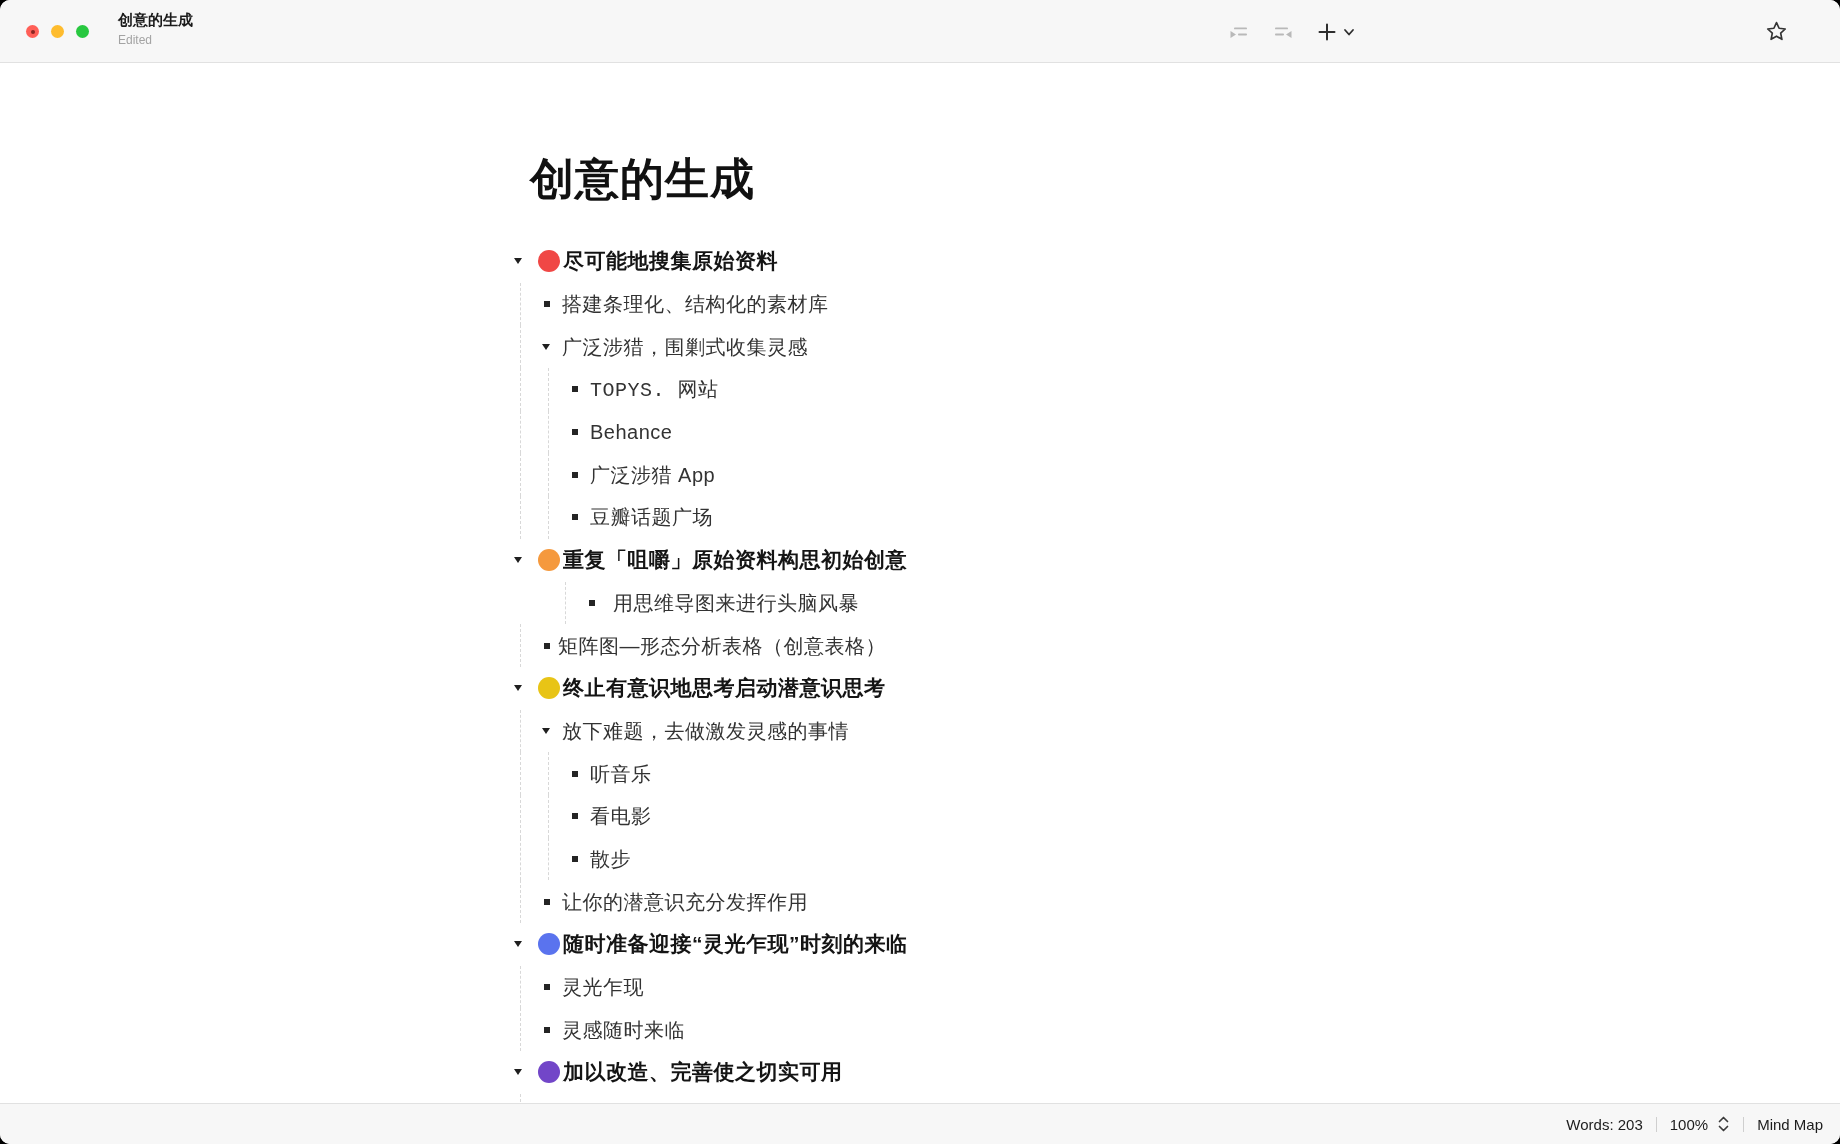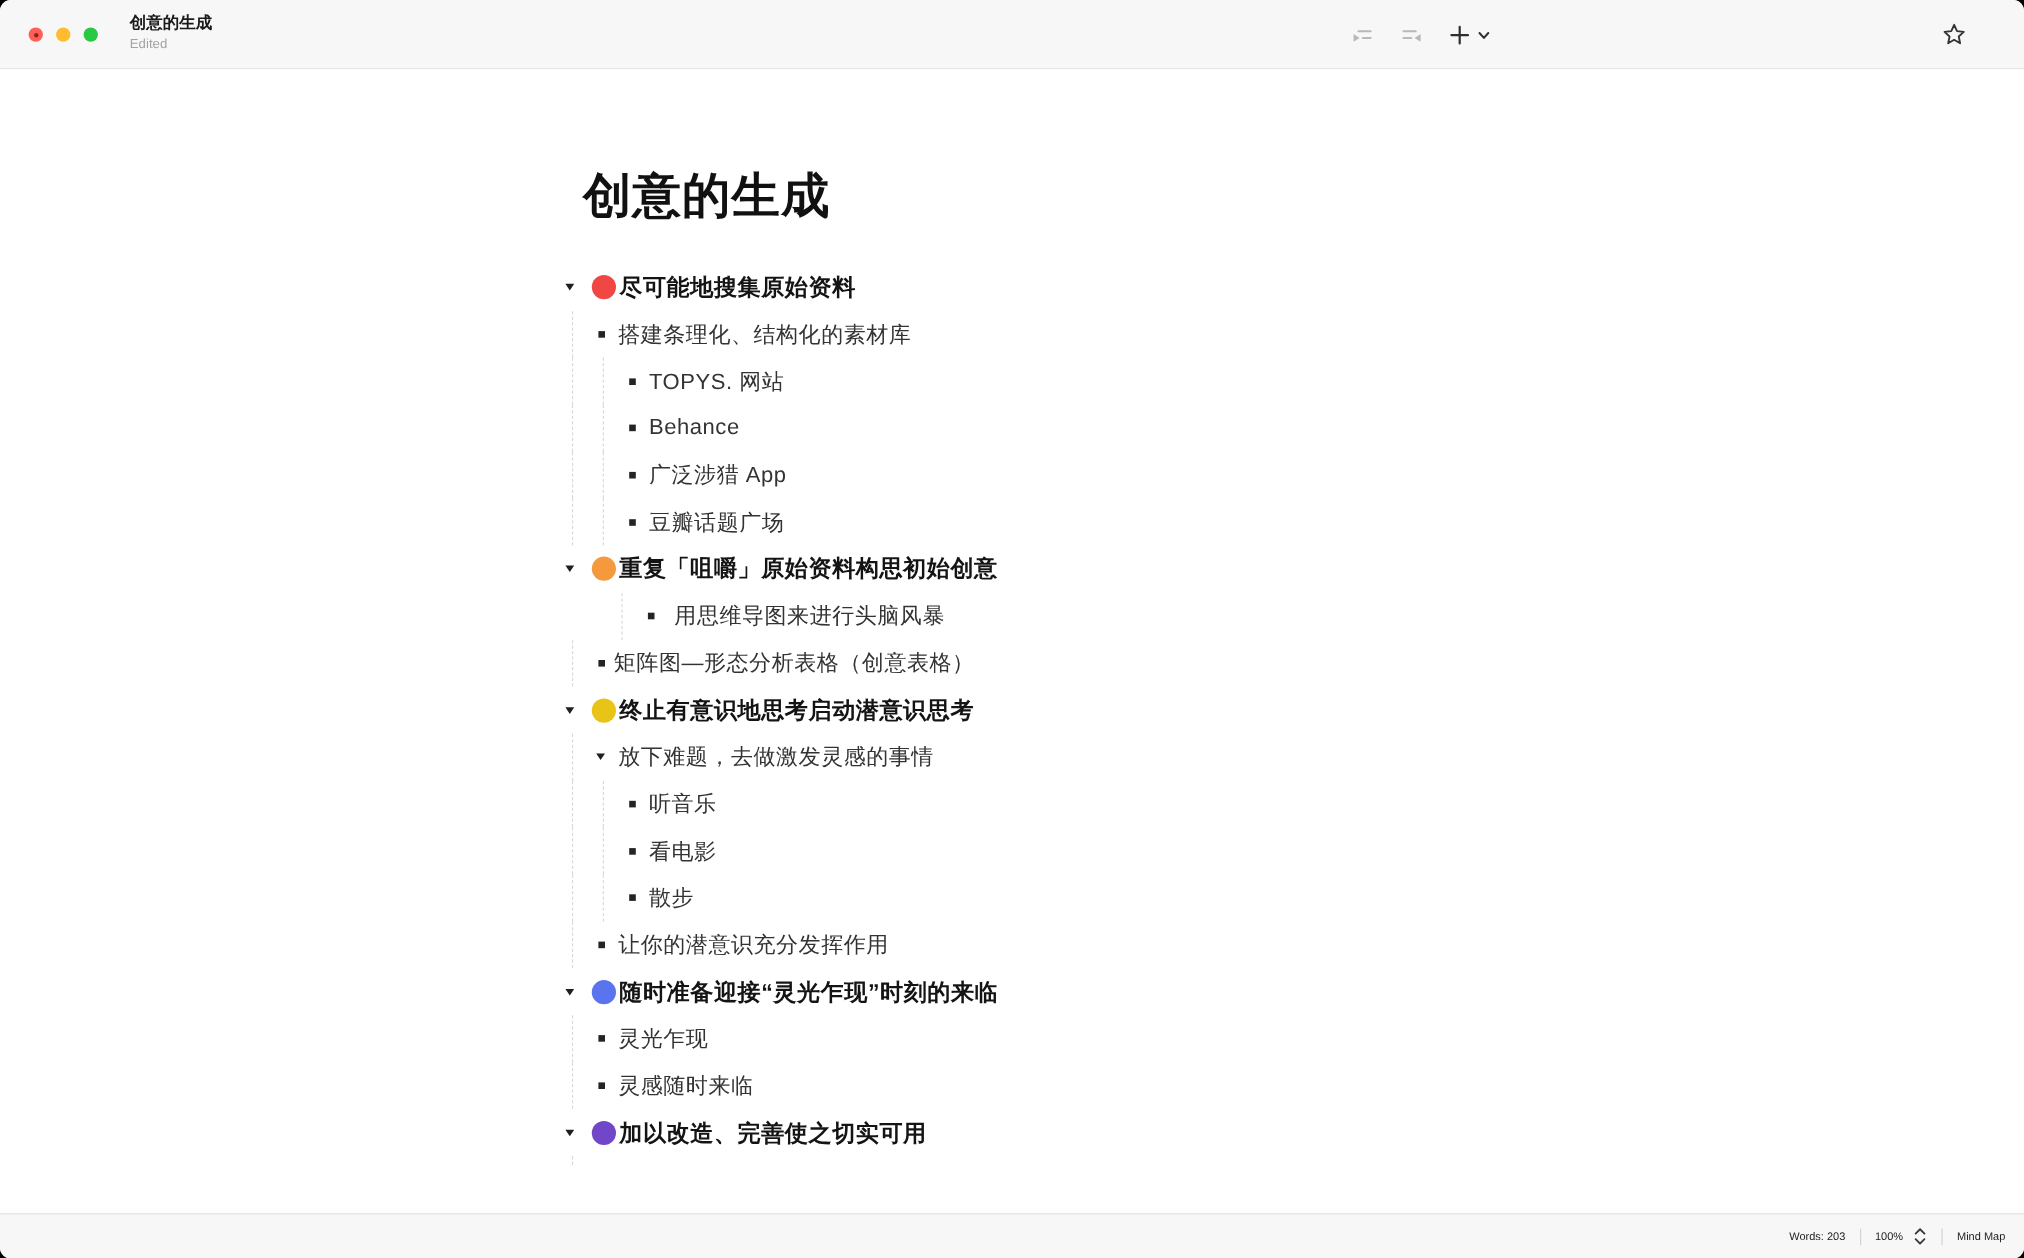--- a/index.html
+++ b/index.html
@@ -47,21 +47,21 @@
     font-size:20px; color:#333; white-space:pre; letter-spacing:0.5px;
   }
   .row.section .rowtext { font-size:21px; font-weight:700; color:#141414; }
   
   #statusbar {
     position:absolute; left:0; bottom:0; width:100%; height:41px;
     background:#f7f7f7; border-top:1px solid #e1e1e1;
     display:flex; align-items:center; justify-content:flex-end;
     padding-right:17px; gap:13px;
   }
-  #statusbar .stext { font-size:10px; color:#1c1c1c; }
+  #statusbar .stext { font-size:15px; color:#1c1c1c; }
   .vdiv { width:1px; height:15px; background:#cfcfcf; }
   .zoomgrp { display:flex; align-items:center; gap:9px; }
 </style>
 </head>
 <body>
 
 <div id="window">
 
   <div id="header">
     <div class="lights">
@@ -114,21 +114,26 @@
         <div class="row section" style="height: 42.7px; padding-left: 28px;">
           <div class="tri" style="left: 513.5px;"></div>
           <div class="dotc" style="left: 538px; background: rgb(240, 71, 69);"></div>
           <span class="rowtext" style="left: 563px;">尽可能地搜集原始资料</span>
         </div>
         <div class="row leaf" style="height: 42.7px;">
           <div class="guide" style="left: 519.5px;"></div>
           <div class="sq" style="left: 543.5px;"></div>
           <span class="rowtext" style="left: 562px;">搭建条理化、结构化的素材库</span>
         </div>
-        <div class="row leaf" style="height: 42.7px;">
+        <div class="row parent" style="height: 42.7px;">
+          <div class="guide" style="left: 519.5px;"></div>
+          <div class="tri" style="left: 542px;"></div>
+          <span class="rowtext" style="left: 562px;">广泛涉猎，围剿式收集灵感</span>
+        </div>
+        <div class="row leaf" style="height: 42.7px; font-family: Liberation Mono, monospace;">
           <div class="guide" style="left: 519.5px;"></div>
           <div class="guide" style="left: 548px;"></div>
           <div class="sq" style="left: 572px;"></div>
           <span class="rowtext" style="left: 590px;">TOPYS. 网站</span>
         </div>
         <div class="row leaf" style="height: 42.7px;">
           <div class="guide" style="left: 519.5px;"></div>
           <div class="guide" style="left: 548px;"></div>
           <div class="sq" style="left: 572px;"></div>
           <span class="rowtext" style="left: 590px;">Behance</span>

